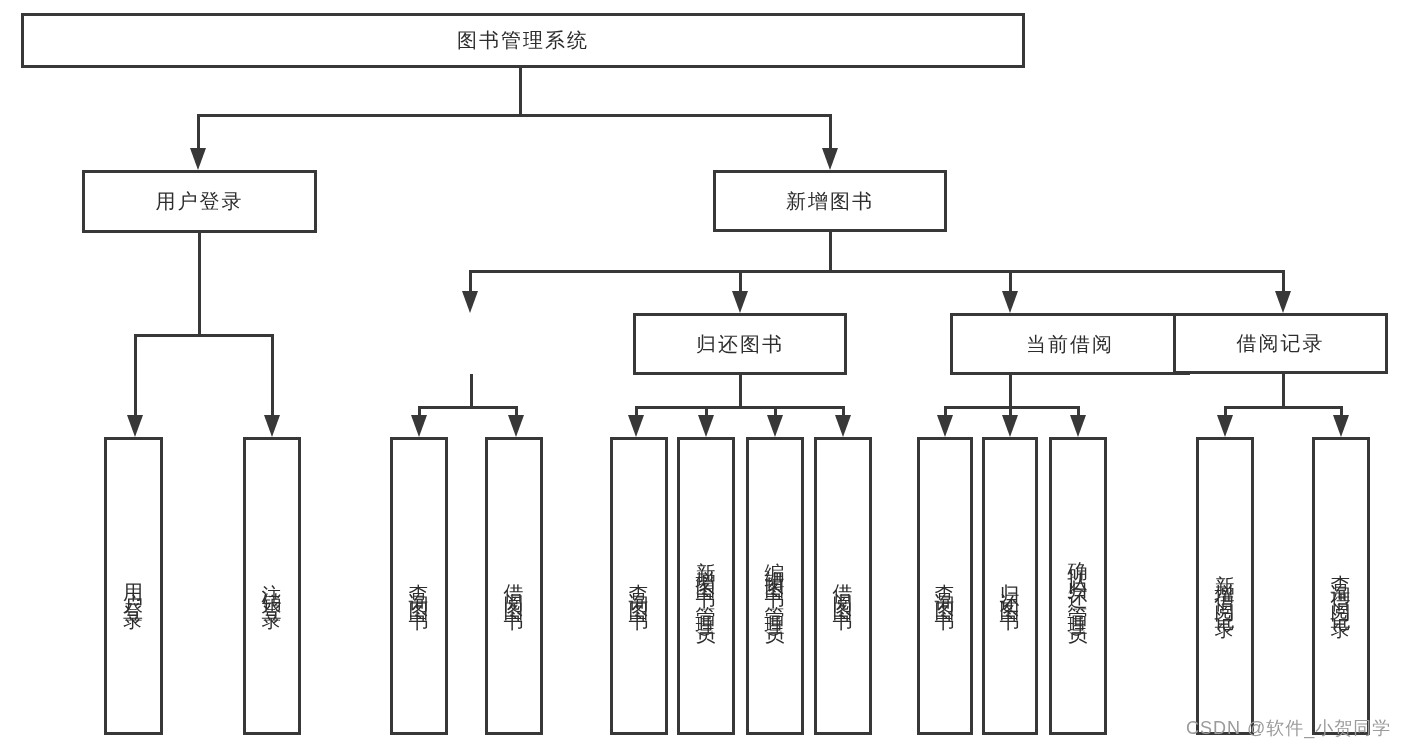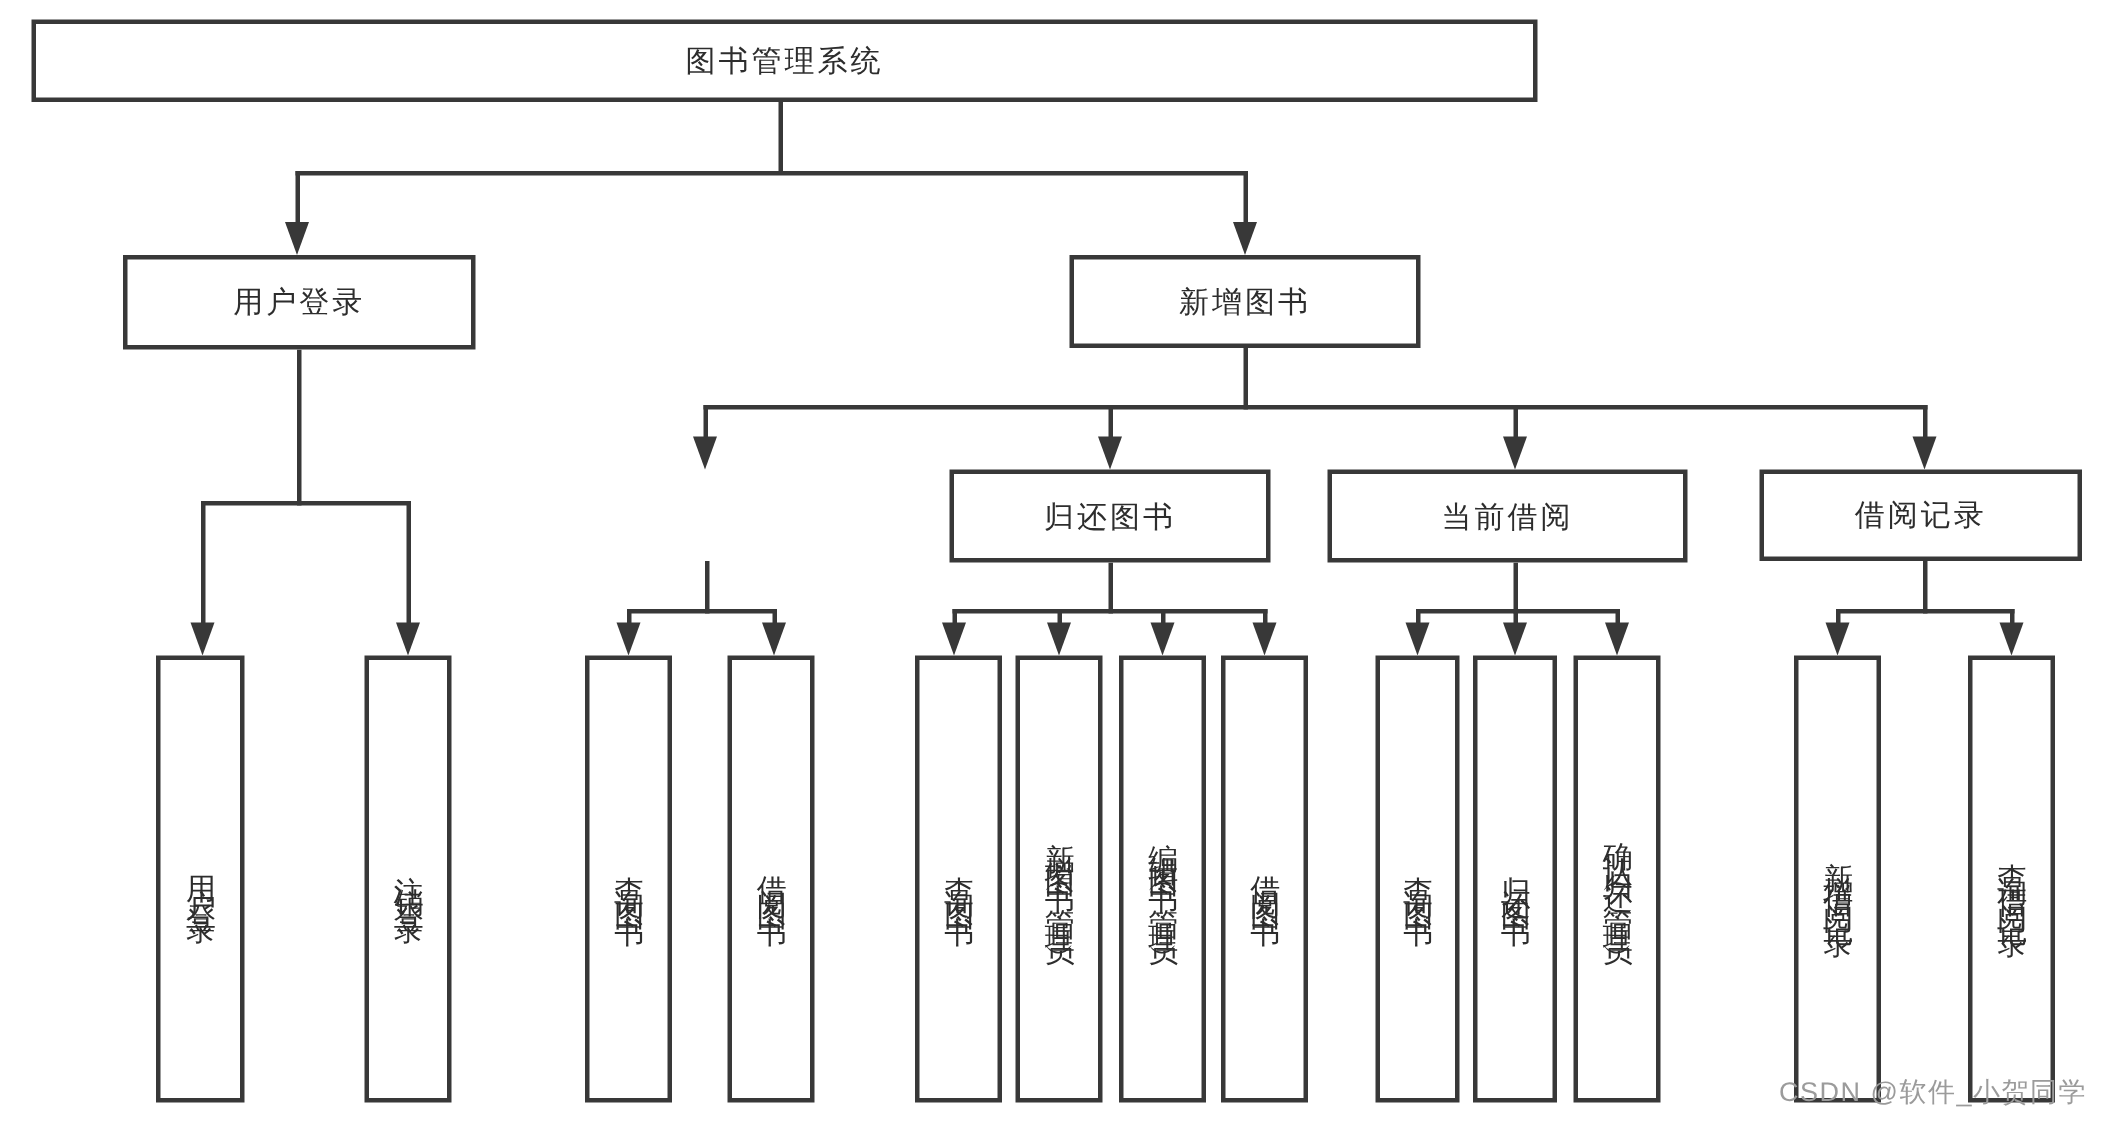--- a/index.html
+++ b/index.html
@@ -85,21 +85,21 @@
   <div class="vline" style="left:739px;top:270px;height:23px"></div>
   <div class="arrow" style="left:732px;top:291px"></div>
   <div class="vline" style="left:1009px;top:270px;height:23px"></div>
   <div class="arrow" style="left:1002px;top:291px"></div>
   <div class="vline" style="left:1282px;top:270px;height:23px"></div>
   <div class="arrow" style="left:1275px;top:291px"></div>
 
   <div class="box" style="left:633px;top:313px;width:214px;height:62px">
     <span class="htext">归还图书</span>
   </div>
-  <div class="box" style="left:885px;top:313px;width:240px;height:62px">
+  <div class="box" style="left:950px;top:313px;width:240px;height:62px">
     <span class="htext">当前借阅</span>
   </div>
   <div class="box" style="left:1173px;top:313px;width:215px;height:61px">
     <span class="htext">借阅记录</span>
   </div>
 
   <div class="vline" style="left:470px;top:374px;height:35px"></div>
   <div class="hline" style="left:418px;top:406px;width:100px"></div>
   <div class="vline" style="left:418px;top:406px;height:11px"></div>
   <div class="arrow" style="left:411px;top:415px"></div>

